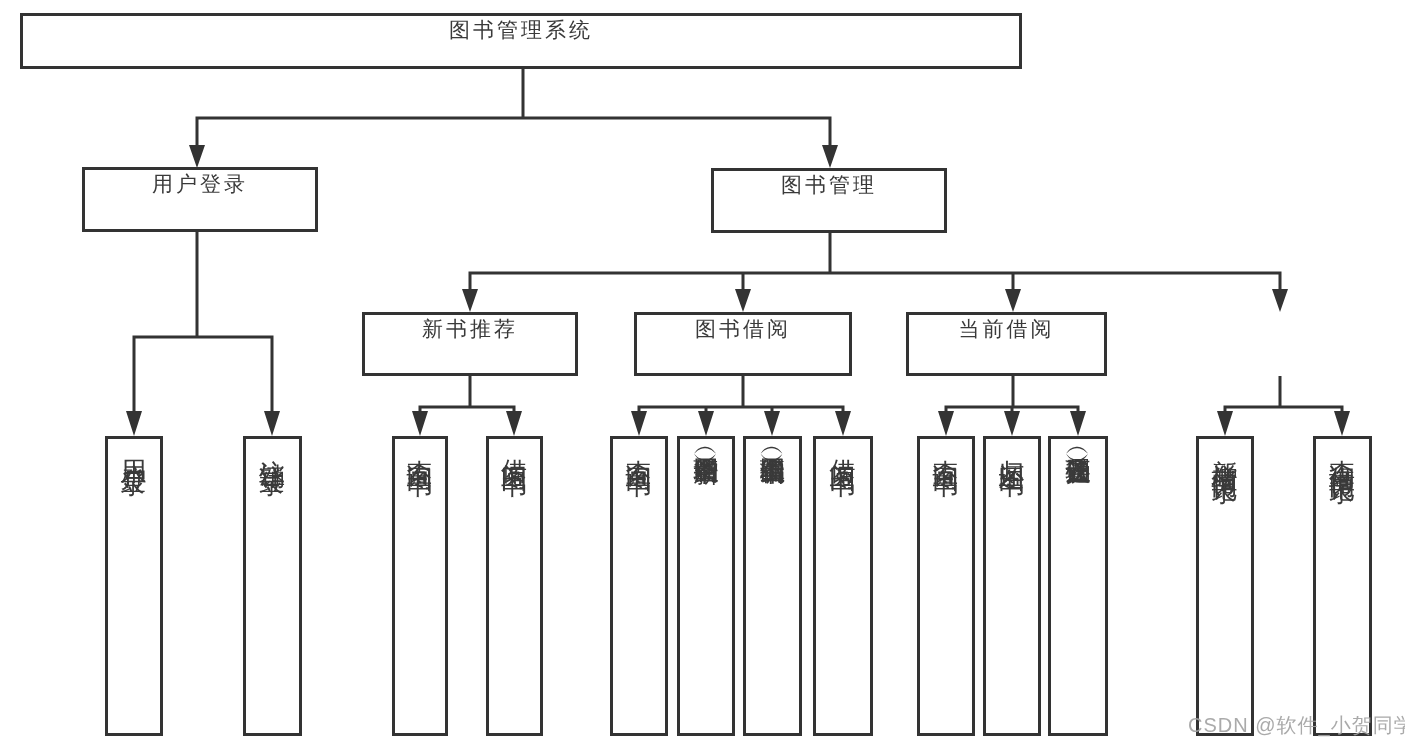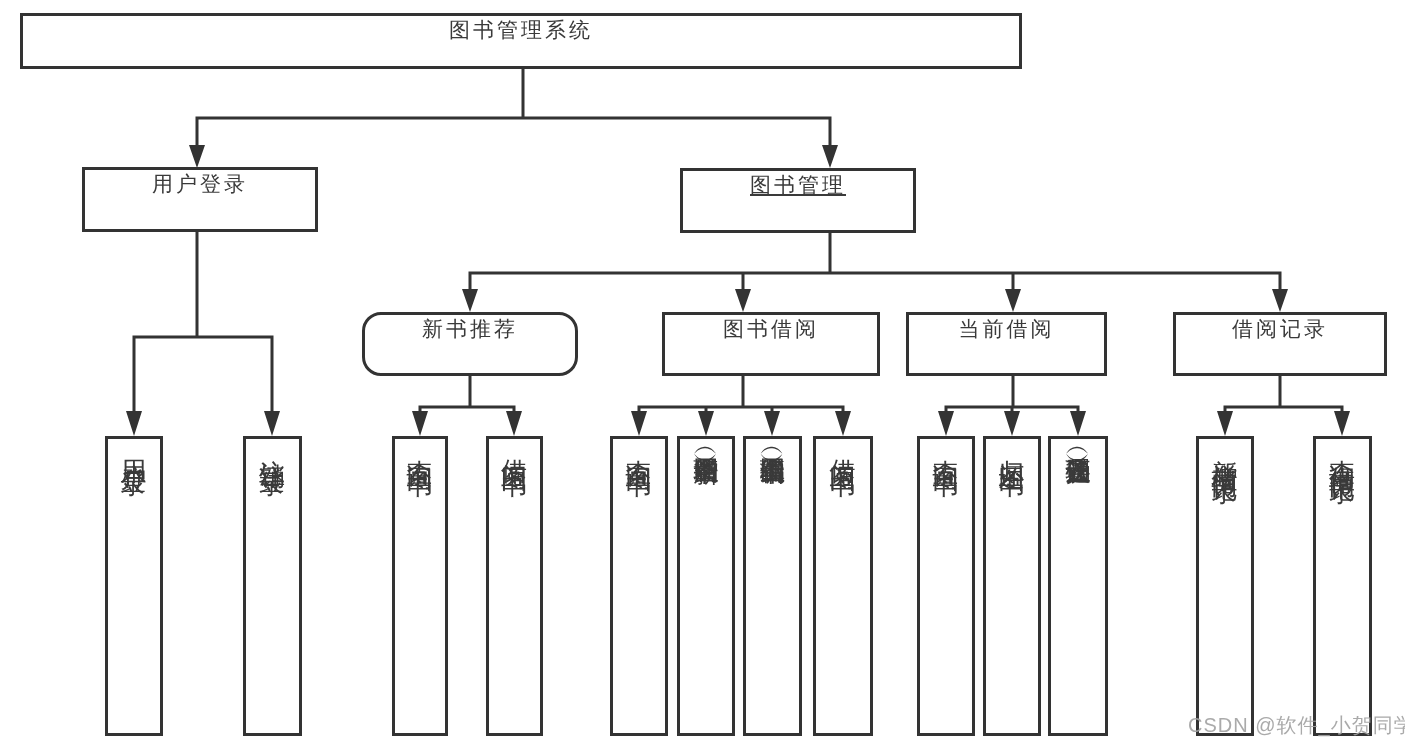--- a/index.html
+++ b/index.html
@@ -42,23 +42,23 @@
     line-height: 1;
     color: #3a3a3a;
   }
   .leaf.tight .vlabel {
     letter-spacing: 0;
     font-size: 25px;
   }
   
   #node-root            { left: 20px;   top: 13px;  width: 1002px; height: 56px; }
   #node-user-login      { left: 82px;   top: 167px; width: 236px;  height: 65px; }
-  #node-book-management { left: 680px;  top: 168px; width: 236px;  height: 65px; text-decoration: underline; }
-  #node-new-book-recommend { left: 362px;  top: 312px; width: 216px; height: 64px; border-radius: 19px; }
-  #node-book-borrow        { left: 634px;  top: 312px; width: 218px; height: 64px; margin-left: 28px; }
+  #node-book-management { left: 711px;  top: 168px; width: 236px;  height: 65px; }
+  #node-new-book-recommend { left: 362px;  top: 312px; width: 216px; height: 64px; }
+  #node-book-borrow        { left: 634px;  top: 312px; width: 218px; height: 64px; }
   #node-current-borrow     { left: 906px;  top: 312px; width: 201px; height: 64px; }
   #node-borrow-records     { left: 1173px; top: 312px; width: 214px; height: 64px; }
   .leaf { top: 436px; height: 300px; }
   #leaf-user-login          { left: 105px;  width: 58px; }
   #leaf-logout              { left: 243px;  width: 59px; }
   #leaf-search-book-1       { left: 392px;  width: 56px; }
   #leaf-borrow-book-1       { left: 486px;  width: 57px; }
   #leaf-search-book-2       { left: 610px;  width: 58px; }
   #leaf-add-book-admin      { left: 677px;  width: 58px; }
   #leaf-edit-book-admin     { left: 743px;  width: 59px; }
@@ -135,23 +135,20 @@
 
   <div class="node" id="node-new-book-recommend">
     <span class="hlabel">新书推荐</span>
   </div>
   <div class="node" id="node-book-borrow">
     <span class="hlabel">图书借阅</span>
   </div>
   <div class="node" id="node-current-borrow">
     <span class="hlabel">当前借阅</span>
   </div>
-  <div class="node" id="node-borrow-records">
-    <span class="hlabel">借阅记录</span>
-  </div>
 
   <div class="node leaf" id="leaf-user-login">
     <span class="vlabel">用户登录</span>
   </div>
   <div class="node leaf" id="leaf-logout">
     <span class="vlabel">注销登录</span>
   </div>
   <div class="node leaf" id="leaf-search-book-1">
     <span class="vlabel">查询图书</span>
   </div>

